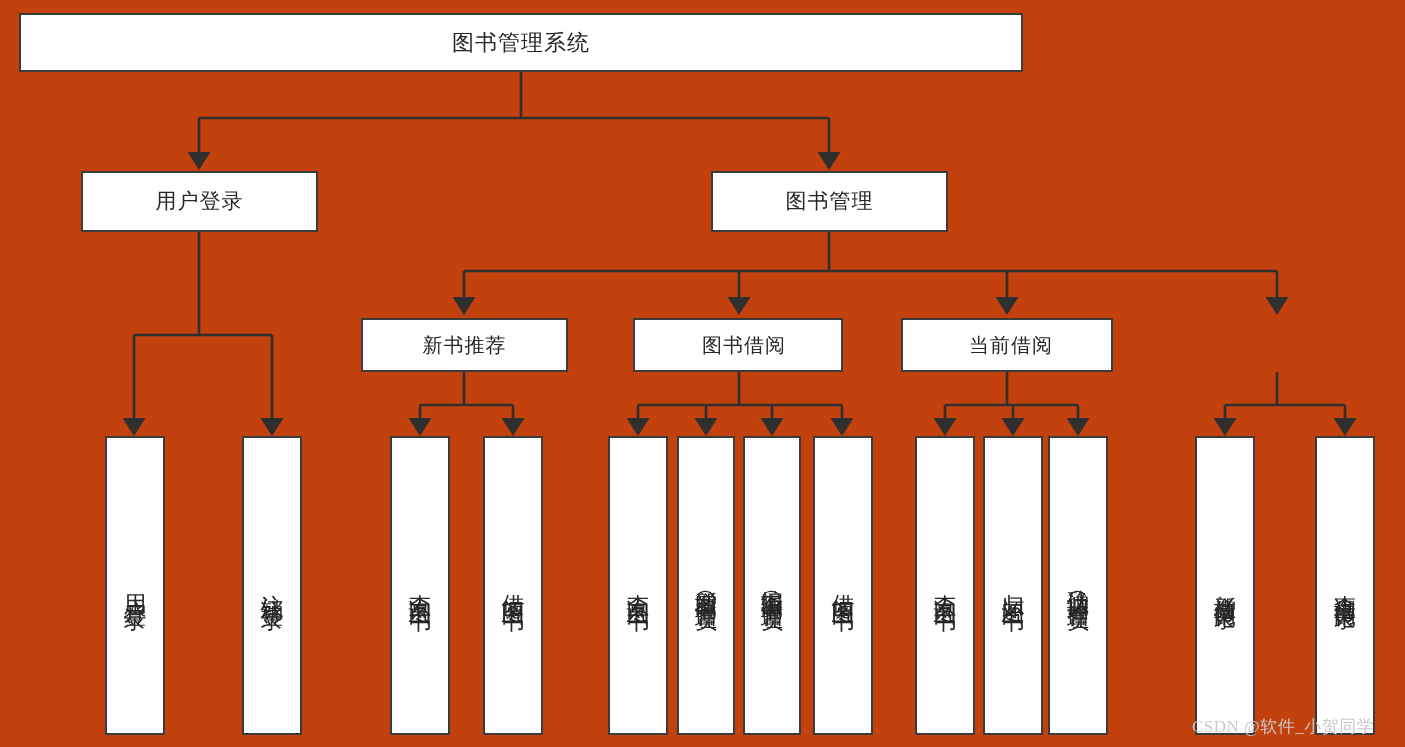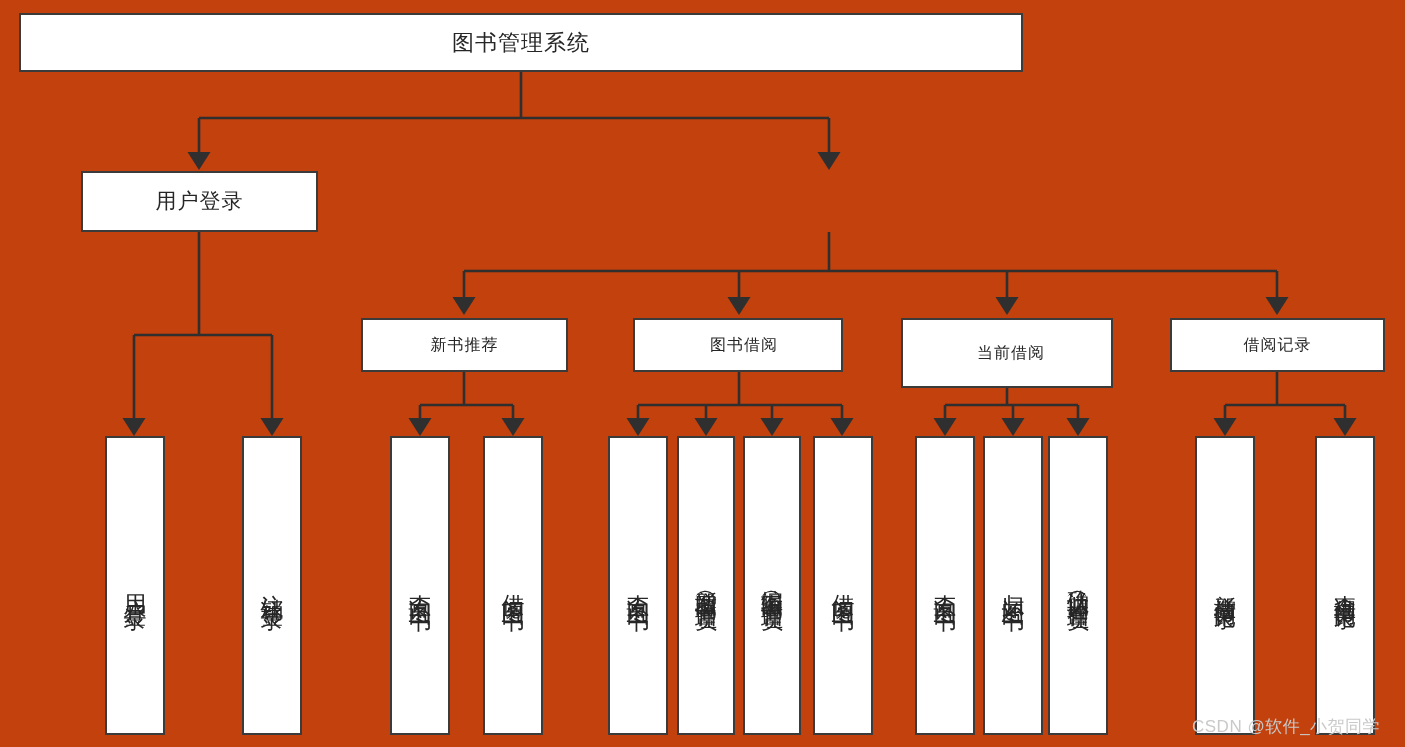--- a/index.html
+++ b/index.html
@@ -34,21 +34,21 @@
   }
   .node .label{
     font-size:21px;
     letter-spacing:1px;
     color:#262626;
     white-space:nowrap;
     line-height:1.15;
   }
   .node.root .label{font-size:22px;}
   .node.lvl1 .label{font-size:21px;}
-  .node.lvl2 .label{font-size:16px;}
+  .node.lvl2 .label{font-size:20px;}
   .node.leaf{
     border-width:2.5px;
     align-items:center;
     justify-content:center;
   }
   .node.leaf .label{
     writing-mode:vertical-rl;
     text-orientation:upright;
     font-size:23px;
     letter-spacing:5px;
@@ -62,21 +62,21 @@
     letter-spacing:3px;
     font-size:22px;
   }
   .watermark{
     position:absolute;
     font-size:17px;
     color:#c9c9c9;
     letter-spacing:0.5px;
     z-index:5;
     white-space:nowrap;
-    font-family:Liberation Sans, sans-serif;
+    font-family:Liberation Serif, serif;
   }
 </style>
 </head>
 <body>
 
 <div id="canvas">
 
   <svg id="edges" viewBox="0 0 1405 747" xmlns="http://www.w3.org/2000/svg">
     <defs>
       <marker id="arrow" markerWidth="9" markerHeight="9" refX="3.2" refY="4.5" orient="auto" markerUnits="strokeWidth">
@@ -127,32 +127,32 @@
     </g>
   </svg>
 
   <div class="node root" style="left:19px; top:13px; width:1004px; height:59px;">
     <span class="label">图书管理系统</span>
   </div>
 
   <div class="node lvl1" style="left:81px; top:171px; width:237px; height:61px;">
     <span class="label">用户登录</span>
   </div>
+  <div class="node lvl1" style="left:711px; top:171px; width:237px; height:61px;">
+    <span class="label">图书管理</span>
+  </div>
 
   <div class="node lvl2" style="left:361px; top:318px; width:207px; height:54px;">
     <span class="label">新书推荐</span>
   </div>
   <div class="node lvl2" style="left:633px; top:318px; width:210px; height:54px;padding-left:12px;">
     <span class="label">图书借阅</span>
   </div>
-  <div class="node lvl2" style="left:901px; top:318px; width:212px; height:70px;padding-left:8px;">
+  <div class="node lvl2" style="left:901px; top:318px; width:212px; height:54px;padding-left:8px;">
     <span class="label">当前借阅</span>
-  </div>
-  <div class="node lvl2" style="left:1170px; top:318px; width:215px; height:54px;">
-    <span class="label">借阅记录</span>
   </div>
 
   <div class="node leaf" style="left:105px; top:436px; width:60px; height:299px;">
     <span class="label">用户登录</span>
   </div>
   <div class="node leaf" style="left:242px; top:436px; width:60px; height:299px;">
     <span class="label">注销登录</span>
   </div>
 
   <div class="node leaf" style="left:390px; top:436px; width:60px; height:299px;">

